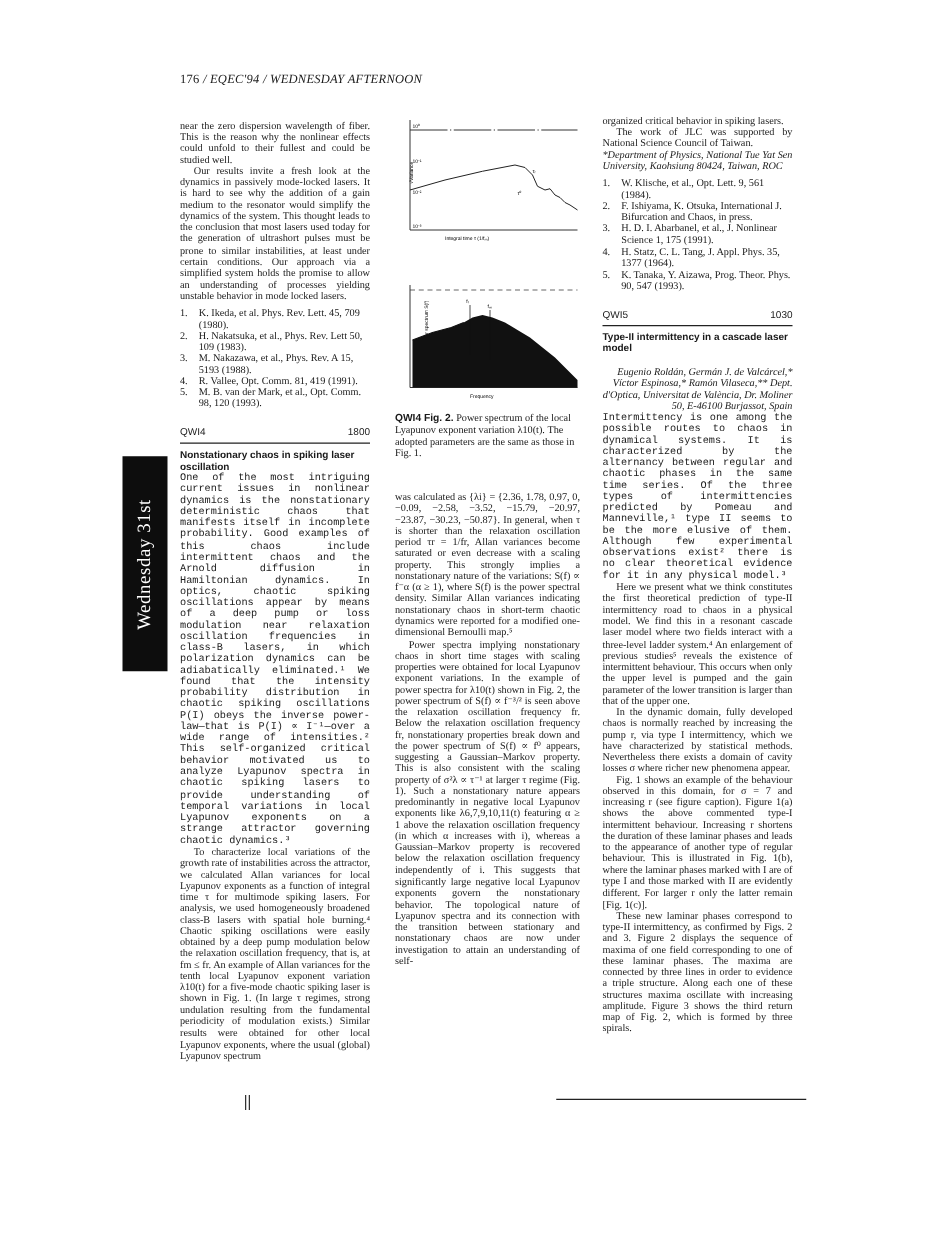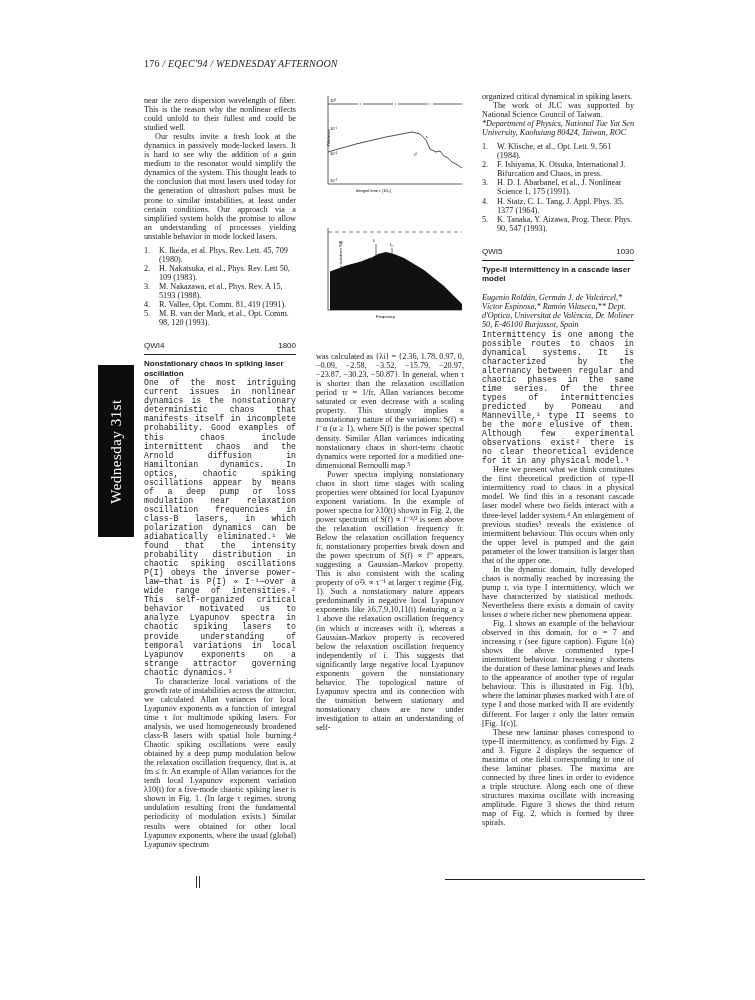--- a/index.html
+++ b/index.html
@@ -13,21 +13,21 @@
   .col1 { left: 144px; top: 96px; width: 152px; }
   .col2 { left: 316px; top: 92px; width: 148px; }
   .col3 { left: 482px; top: 92px; width: 152px; }
   ol.refs { margin: 5px 0 0 0; padding: 0; list-style: none; }
   ol.refs li { position: relative; padding-left: 15px; text-align: left; margin-bottom: 0; }
   ol.refs li .num { position: absolute; left: 0; }
   .sec-head { display: flex; justify-content: space-between; font-family: "Liberation Sans", "DejaVu Sans", sans-serif;
               font-size: 8px; border-bottom: 1.2px solid #222; padding-bottom: 4px; margin-top: 14px; }
   .sec-title { font-family: "Liberation Sans", "DejaVu Sans", sans-serif; font-size: 8px; line-height: 9.5px;
                margin-top: 4px; font-weight: bold; text-align: left; }
-  .authors { font-style: italic; margin-top: 9px; text-align: left; line-height: 9.2px; }
+  .authors { font-style: italic; margin-top: 9px; text-align: right; line-height: 9.2px; }
   .body-start { margin-top: 7px; font-family: Liberation Mono, monospace; }
   .side-tab { position: absolute; left: 98px; top: 365px; width: 36px; height: 172px; background: #0d0d0d;
               display: flex; align-items: center; justify-content: center; }
   .side-tab span { color: #ffffff; transform: rotate(-90deg); white-space: nowrap; font-size: 15px; letter-spacing: 0.5px; }
   .figure { position: relative; }
   .fig-caption { margin-top: 4px; text-align: left; line-height: 9.2px; }
   .fig-caption .lbl { font-family: "Liberation Sans", "DejaVu Sans", sans-serif; font-weight: bold; }
   .small-axis { font-size: 4px; font-family: "Liberation Sans", sans-serif; }
   .bottom-rule { position: absolute; left: 445px; top: 879px; width: 200px; height: 1px; background: #222; }
   .bottom-mark { position: absolute; left: 196px; top: 876px; width: 2px; height: 12px; border-left: 1px solid #333; border-right: 1px solid #333; }
@@ -89,28 +89,32 @@
       <line x1="12" y1="8" x2="146" y2="8" stroke="#333" stroke-width="0.6" stroke-dasharray="4,3"></line>
       <text x="3" y="70" class="small-axis" transform="rotate(-90 6 50)">Power spectrum S(f)</text>
       <path d="M14,48 L30,42 L45,38 L55,34 L62,30 L70,28 L78,30 L88,34 L98,40 L108,46 L118,54 L128,62 L138,72 L146,80 L146,86 L14,86 Z" fill="#111"></path>
       <path d="M14,48 L30,42 L45,38 L55,34" fill="none" stroke="#111" stroke-width="1"></path>
       <line x1="60" y1="20" x2="60" y2="60" stroke="#111" stroke-width="0.6"></line>
       <line x1="76" y1="24" x2="76" y2="64" stroke="#111" stroke-width="0.6"></line>
       <text x="57" y="18" class="small-axis">fᵣ</text>
       <text x="74" y="22" class="small-axis">fₘ</text>
       <text x="60" y="94" class="small-axis">Frequency</text>
     </svg>
+    <div class="fig-caption">
+      <span class="lbl">QWI4 Fig. 2.</span>
+      <span>Power spectrum of the local Lyapunov exponent variation λ10(t). The adopted parameters are the same as those in Fig. 1.</span>
+    </div>
   </div>
 
   <p class="noindent" style="margin-top:26px">was calculated as {λi} = {2.36, 1.78, 0.97, 0, −0.09, −2.58, −3.52, −15.79, −20.97, −23.87, −30.23, −50.87}. In general, when τ is shorter than the relaxation oscillation period τr = 1/fr, Allan variances become saturated or even decrease with a scaling property. This strongly implies a nonstationary nature of the variations: S(f) ∝ f⁻α (α ≥ 1), where S(f) is the power spectral density. Similar Allan variances indicating nonstationary chaos in short-term chaotic dynamics were reported for a modified one-dimensional Bernoulli map.⁵</p>
   <p>Power spectra implying nonstationary chaos in short time stages with scaling properties were obtained for local Lyapunov exponent variations. In the example of power spectra for λ10(t) shown in Fig. 2, the power spectrum of S(f) ∝ f⁻³/² is seen above the relaxation oscillation frequency fr. Below the relaxation oscillation frequency fr, nonstationary properties break down and the power spectrum of S(f) ∝ f⁰ appears, suggesting a Gaussian–Markov property. This is also consistent with the scaling property of σ²λ ∝ τ⁻¹ at larger τ regime (Fig. 1). Such a nonstationary nature appears predominantly in negative local Lyapunov exponents like λ6,7,9,10,11(t) featuring α ≥ 1 above the relaxation oscillation frequency (in which α increases with i), whereas a Gaussian–Markov property is recovered below the relaxation oscillation frequency independently of i. This suggests that significantly large negative local Lyapunov exponents govern the nonstationary behavior. The topological nature of Lyapunov spectra and its connection with the transition between stationary and nonstationary chaos are now under investigation to attain an understanding of self-</p>
 </div>
 
 <div class="col col3">
-  <p class="noindent">organized critical dynamical in spiking lasers.</p>
+  <p class="noindent">organized critical behavior in spiking lasers.</p>
   <p>The work of JLC was supported by National Science Council of Taiwan.</p>
   <p class="noindent" style="font-style:italic">*Department of Physics, National Tue Yat Sen University, Kaohsiung 80424, Taiwan, ROC</p>
   <ol class="refs">
     <li><span class="num">1.</span><span>W. Klische, et al., Opt. Lett. 9, 561 (1984).</span></li>
     <li><span class="num">2.</span><span>F. Ishiyama, K. Otsuka, International J. Bifurcation and Chaos, in press.</span></li>
     <li><span class="num">3.</span><span>H. D. I. Abarbanel, et al., J. Nonlinear Science 1, 175 (1991).</span></li>
     <li><span class="num">4.</span><span>H. Statz, C. L. Tang, J. Appl. Phys. 35, 1377 (1964).</span></li>
     <li><span class="num">5.</span><span>K. Tanaka, Y. Aizawa, Prog. Theor. Phys. 90, 547 (1993).</span></li>
   </ol>
 

